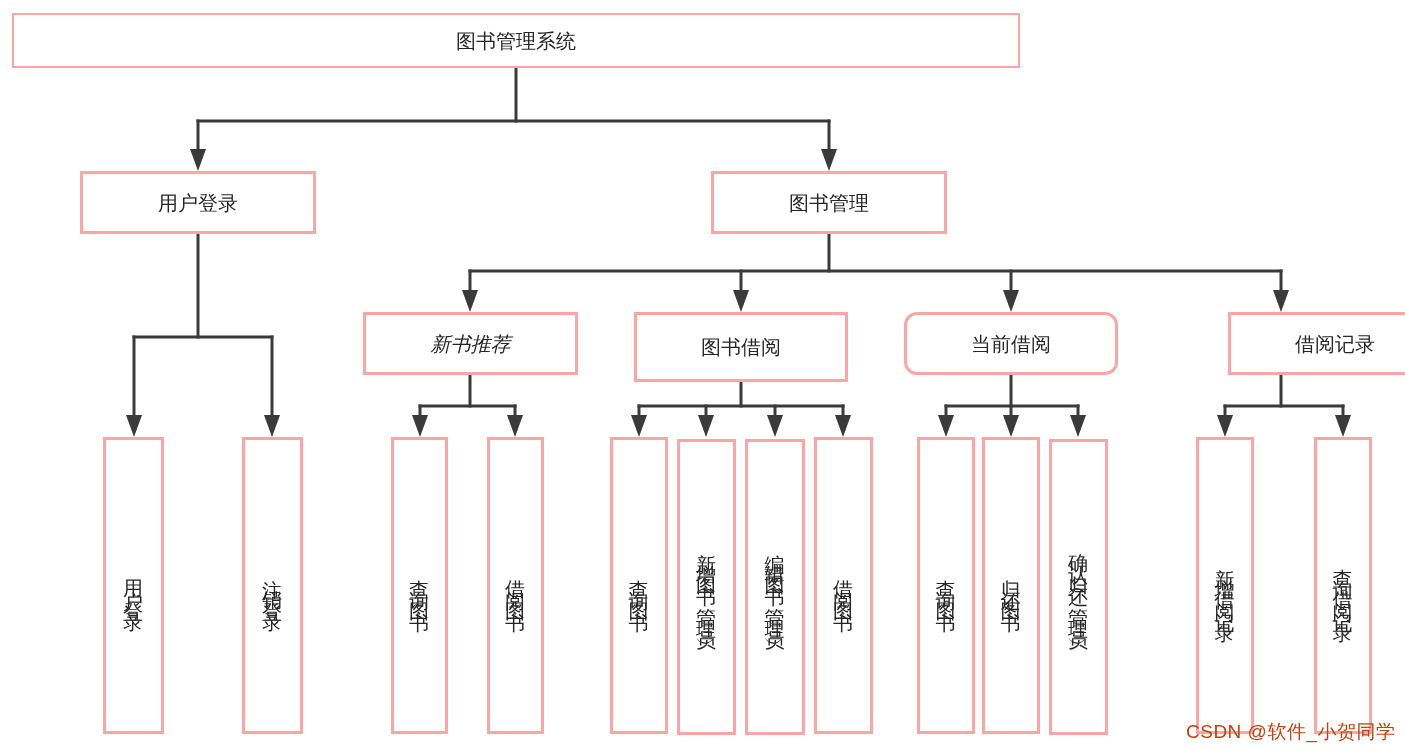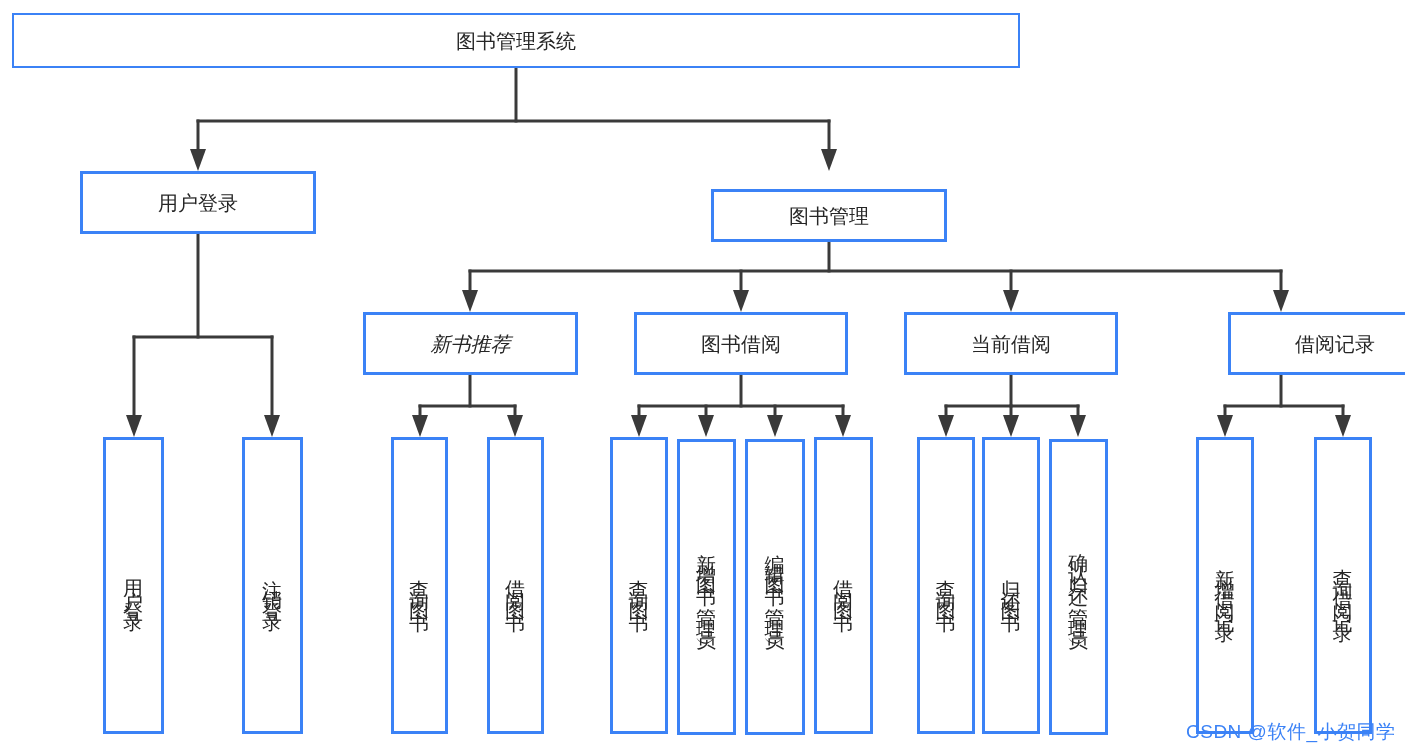--- a/index.html
+++ b/index.html
@@ -21,41 +21,41 @@
     left: 0;
     top: 0;
     width: 1405px;
     height: 747px;
     pointer-events: none;
   }
   .node {
     position: absolute;
     box-sizing: border-box;
     background: #ffffff;
-    border: 3px solid #3b82f6;
+    border: 3px solid #fca5a5;
     display: flex;
     align-items: center;
     justify-content: center;
     font-size: 20px;
     line-height: 1;
     white-space: nowrap;
   }
   .node.root   { border-width: 2.5px; }
   .node.leaf   { }
   .vtext {
     writing-mode: vertical-rl;
     letter-spacing: 11px;
     font-size: 20px;
   }
   .watermark {
     position: absolute;
     left: 1186px;
     top: 719px;
     font-size: 19px;
-    color: #3b82f6;
+    color: #c2410c;
     letter-spacing: 0.5px;
     white-space: nowrap;
   }
 </style>
 </head>
 <body>
 
 <div class="canvas">
 
   <svg class="connectors" viewBox="0 0 1405 747" xmlns="http://www.w3.org/2000/svg">
@@ -132,25 +132,25 @@
         <line x1="1343" y1="406" x2="1343" y2="416"></line>
         <polygon points="1217,415 1233,415 1225,437" stroke="none"></polygon>
         <polygon points="1335,415 1351,415 1343,437" stroke="none"></polygon>
       </g>
     </g>
   </svg>
 
   <div class="node root" style="left:12px; top:13px; width:1008px; height:55px;">图书管理系统</div>
 
   <div class="node" style="left:80px; top:171px; width:236px; height:63px;">用户登录</div>
-  <div class="node" style="left:711px; top:171px; width:236px; height:53px;margin-top:18px;">图书管理</div>
+  <div class="node" style="left:711px; top:171px; width:236px; height:63px;">图书管理</div>
 
   <div class="node" style="left:363px; top:312px; width:215px; height:63px;font-style:italic;">新书推荐</div>
-  <div class="node" style="left:634px; top:312px; width:214px; height:63px;">图书借阅</div>
-  <div class="node" style="left:904px; top:312px; width:214px; height:63px;">当前借阅</div>
+  <div class="node" style="left:634px; top:312px; width:214px; height:70px;">图书借阅</div>
+  <div class="node" style="left:904px; top:312px; width:214px; height:63px;border-radius:13px;">当前借阅</div>
   <div class="node" style="left:1228px; top:312px; width:214px; height:63px;">借阅记录</div>
 
   <div class="node leaf" style="left:103px; top:437px; width:61px; height:297px;">
     <span class="vtext">用户登录</span>
   </div>
   <div class="node leaf" style="left:242px; top:437px; width:61px; height:297px;">
     <span class="vtext">注销登录</span>
   </div>
 
   <div class="node leaf" style="left:391px; top:437px; width:57px; height:297px;">

